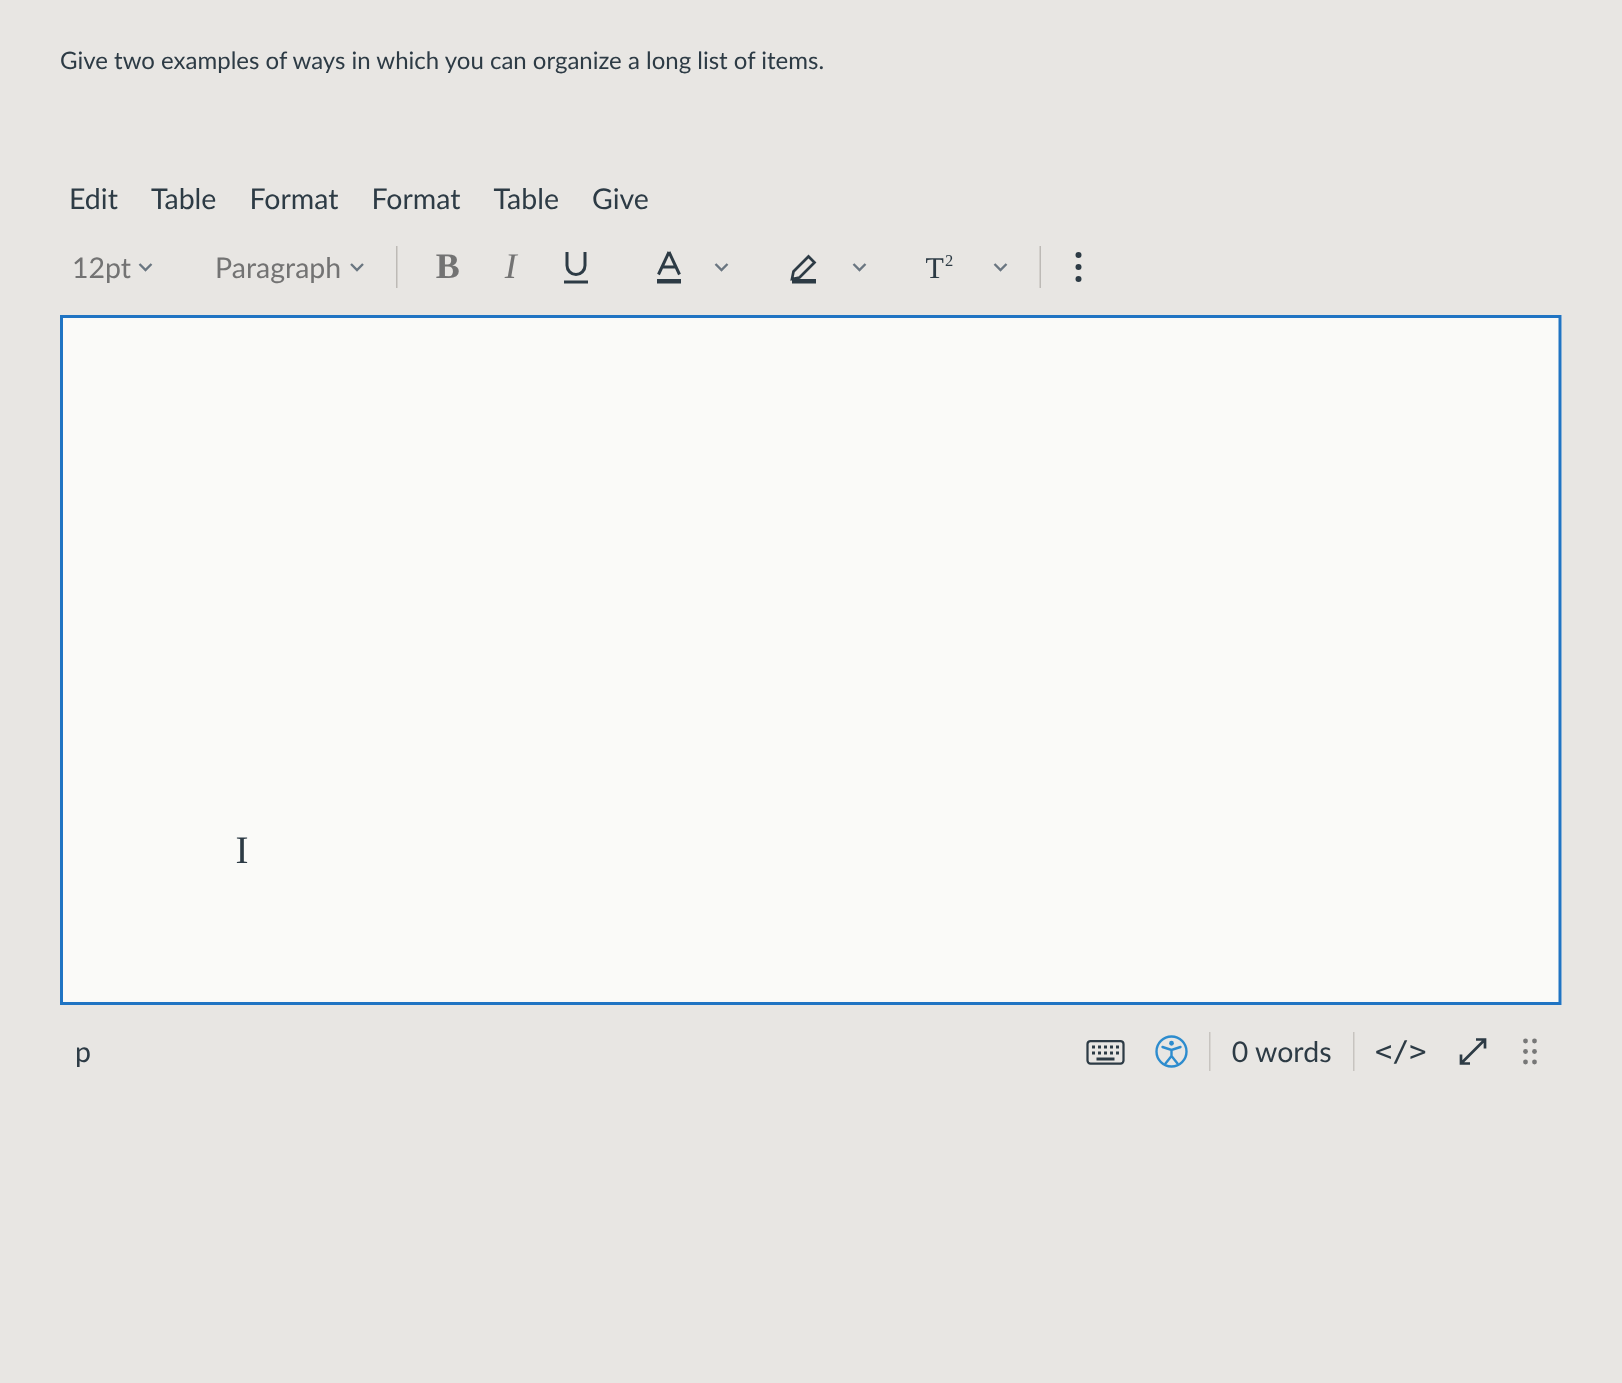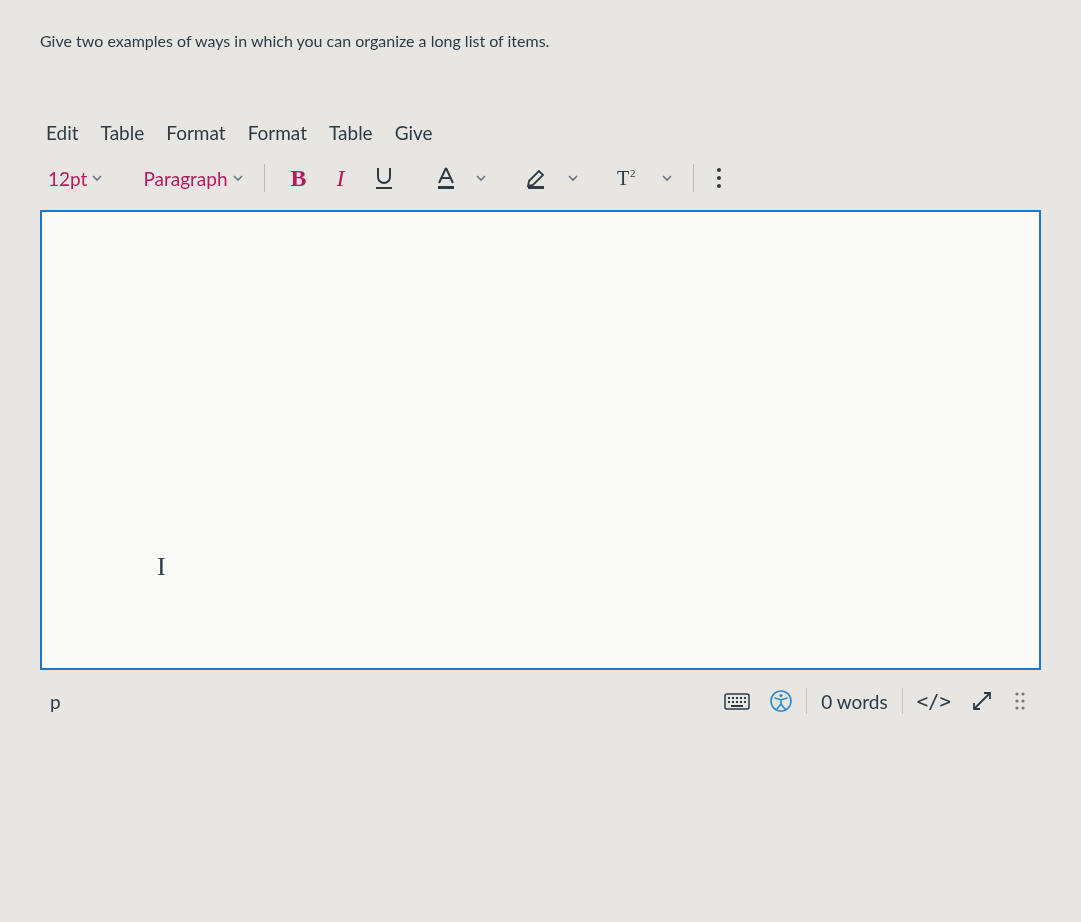--- a/index.html
+++ b/index.html
@@ -27,21 +27,21 @@
     font-size: 19px;
     color: #2d3b45;
   }
   .menubar span { cursor: pointer; }
   .toolbar {
     display: flex;
     align-items: center;
     gap: 10px;
     padding: 6px 4px 18px 4px;
     font-size: 19px;
-    color: #be185d;
+    color: #737373;
   }
   .tb-item {
     display: inline-flex;
     align-items: center;
     cursor: pointer;
     padding: 2px 4px;
     gap: 4px;
   }
   .chevron {
     display: inline-block;

